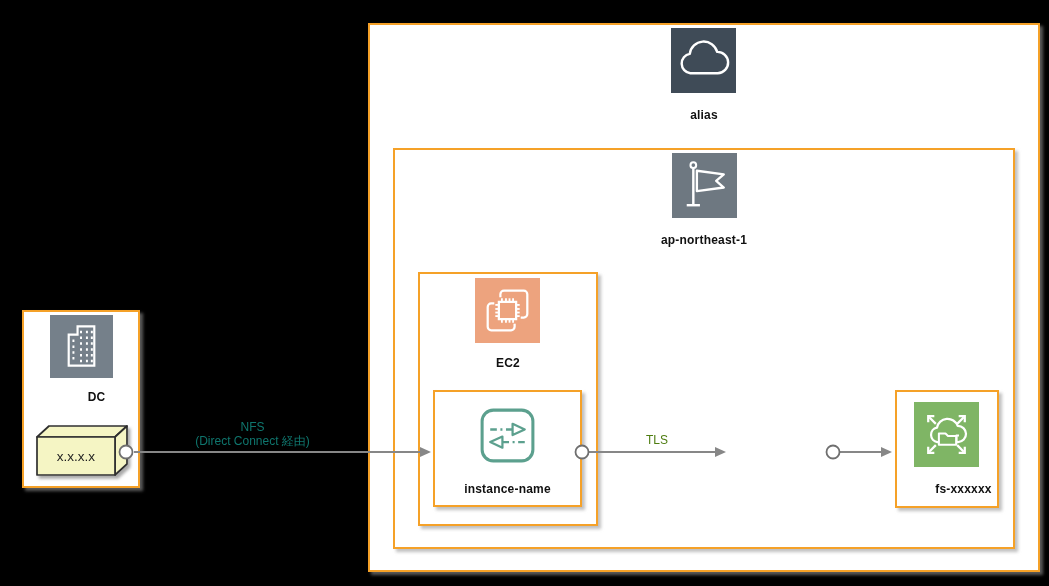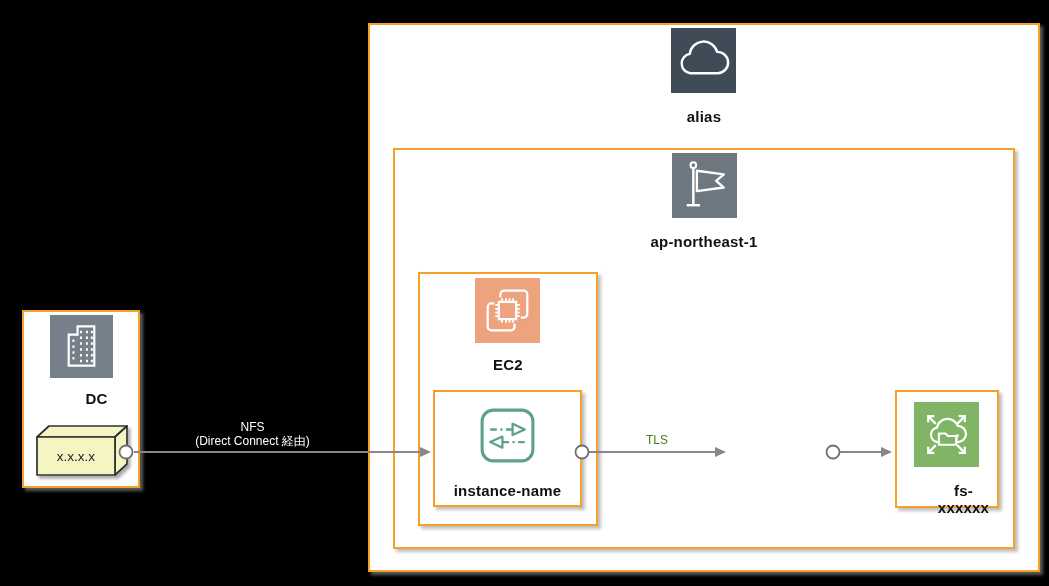--- a/index.html
+++ b/index.html
@@ -3,23 +3,23 @@
 <meta charset="utf-8">
 <style>
   html,body{margin:0;padding:0;background:#000;}
   .canvas{position:relative;width:1049px;height:586px;background:#000;
           font-family:"Liberation Sans",sans-serif;overflow:hidden;}
   .gbox{position:absolute;background:#fff;border:2px solid #F5A128;
         box-sizing:border-box;box-shadow:3px 3px 3px rgba(150,150,150,.6);}
   .icon{position:absolute;width:65px;height:65px;}
   .icon svg{display:block;width:100%;height:100%;}
   .blabel{position:absolute;left:0;right:0;text-align:center;
-          font-weight:bold;font-size:15px;color:#111;letter-spacing:.2px;}
+          font-weight:bold;font-size:12px;color:#111;letter-spacing:.2px;}
   .elabel{position:absolute;font-size:12px;text-align:center;line-height:14px;}
-  .elabel.on-black{color:#ffffff;}
+  .elabel.on-black{color:#0f766e;}
   .elabel.on-white{color:#4d7c0f;}
   .overlay{position:absolute;left:0;top:0;pointer-events:none;}
   .nodetext{font-size:13.5px;fill:#1f1f1f;font-family:"Liberation Sans",sans-serif;}
 </style>
 </head>
 <body>
 
 <div class="canvas">
 
   <div class="gbox" style="left:368px;top:23px;width:672px;height:549px;">

